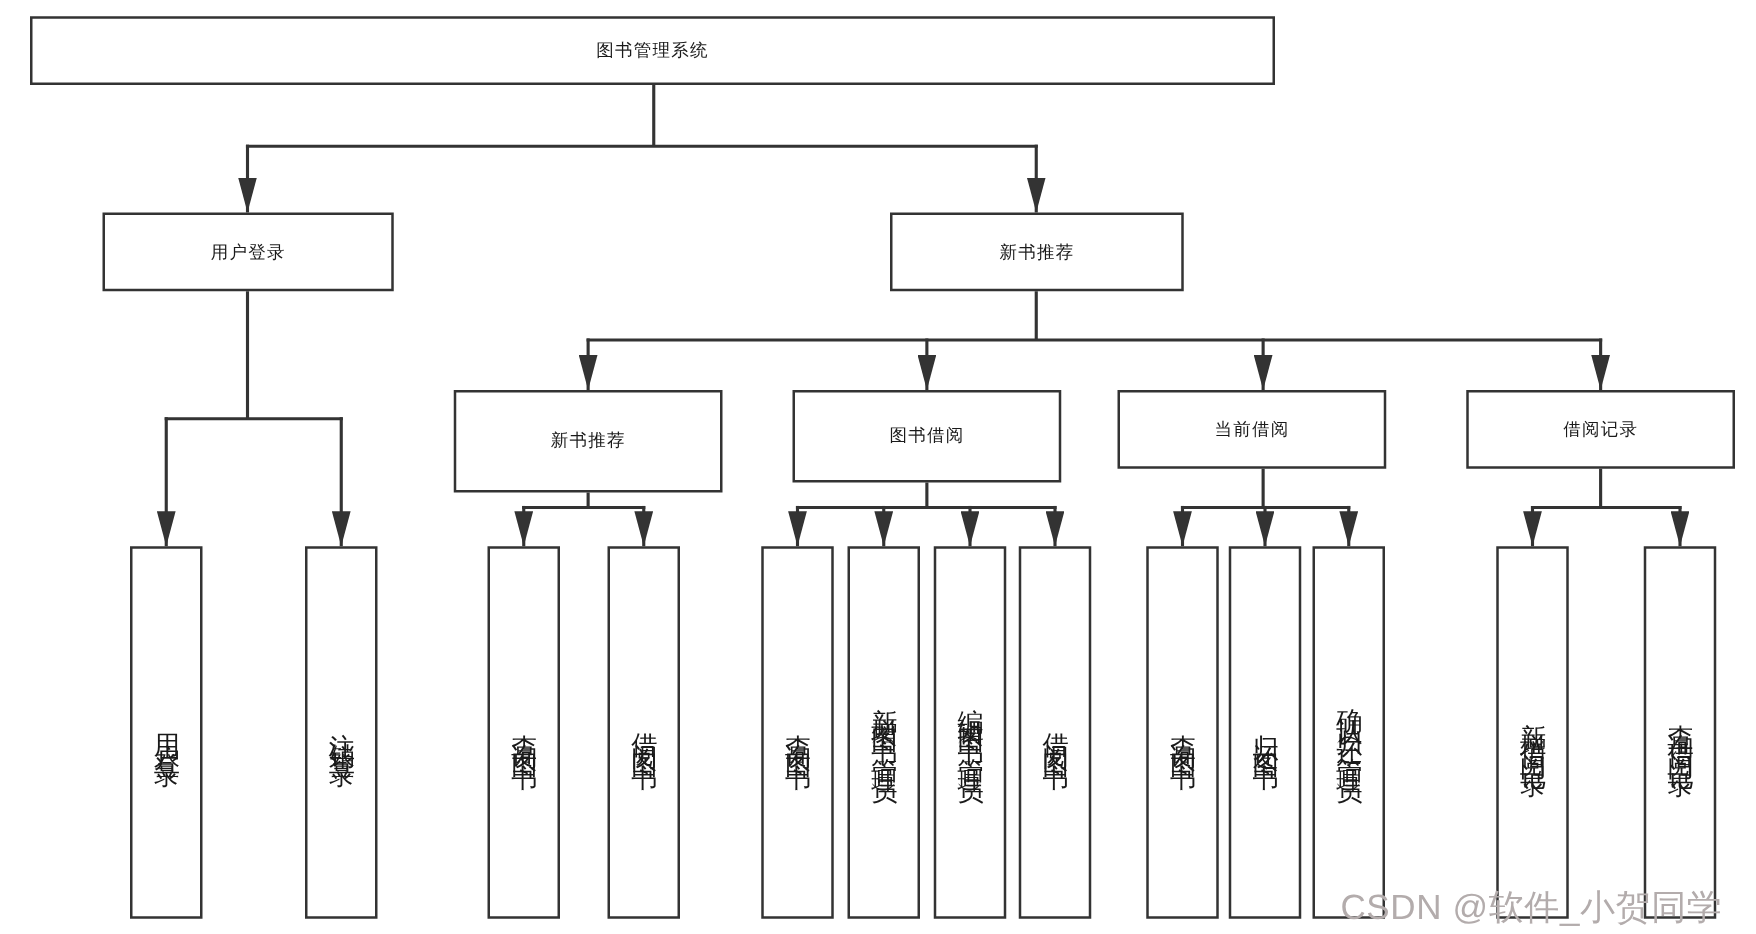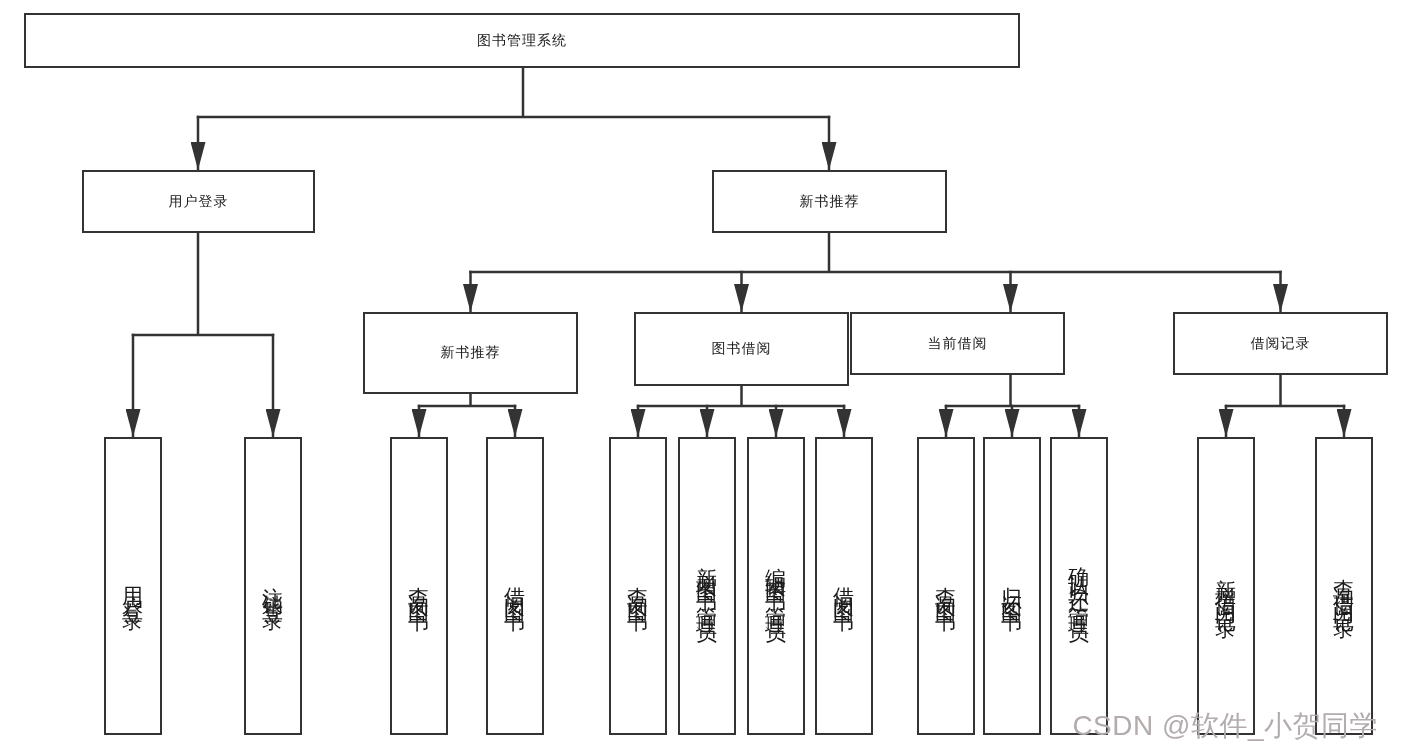--- a/index.html
+++ b/index.html
@@ -114,21 +114,21 @@
   <div class="node" style="left:712px; top:170px; width:235px; height:63px;">
     <span class="lbl">新书推荐</span>
   </div>
 
   <div class="node" style="left:363px; top:312px; width:215px; height:82px;">
     <span class="lbl">新书推荐</span>
   </div>
   <div class="node" style="left:634px; top:312px; width:215px; height:74px;">
     <span class="lbl">图书借阅</span>
   </div>
-  <div class="node" style="left:850px; top:312px; width:215px; height:63px;">
+  <div class="node" style="left:894px; top:312px; width:215px; height:63px;">
     <span class="lbl">当前借阅</span>
   </div>
   <div class="node" style="left:1173px; top:312px; width:215px; height:63px;">
     <span class="lbl">借阅记录</span>
   </div>
 
   <div class="node vertical" style="left:104px; top:437px; width:58px; height:298px;">
     <span class="lbl">用户登录</span>
   </div>
   <div class="node vertical" style="left:244px; top:437px; width:58px; height:298px;">

